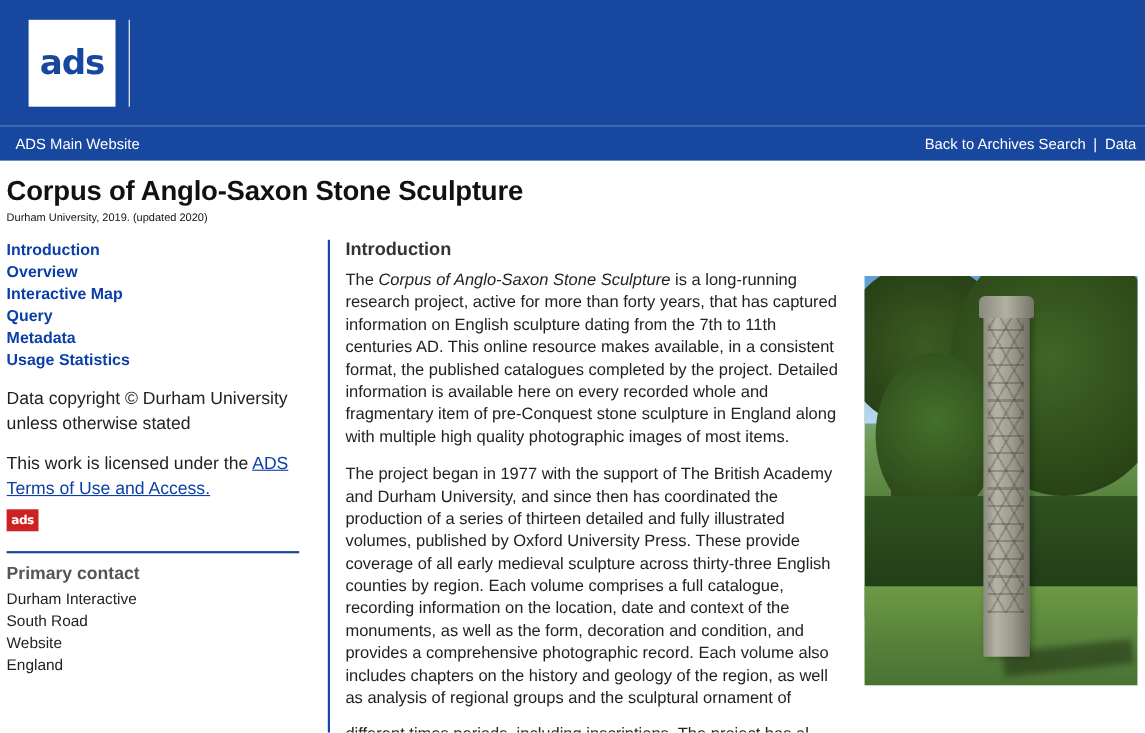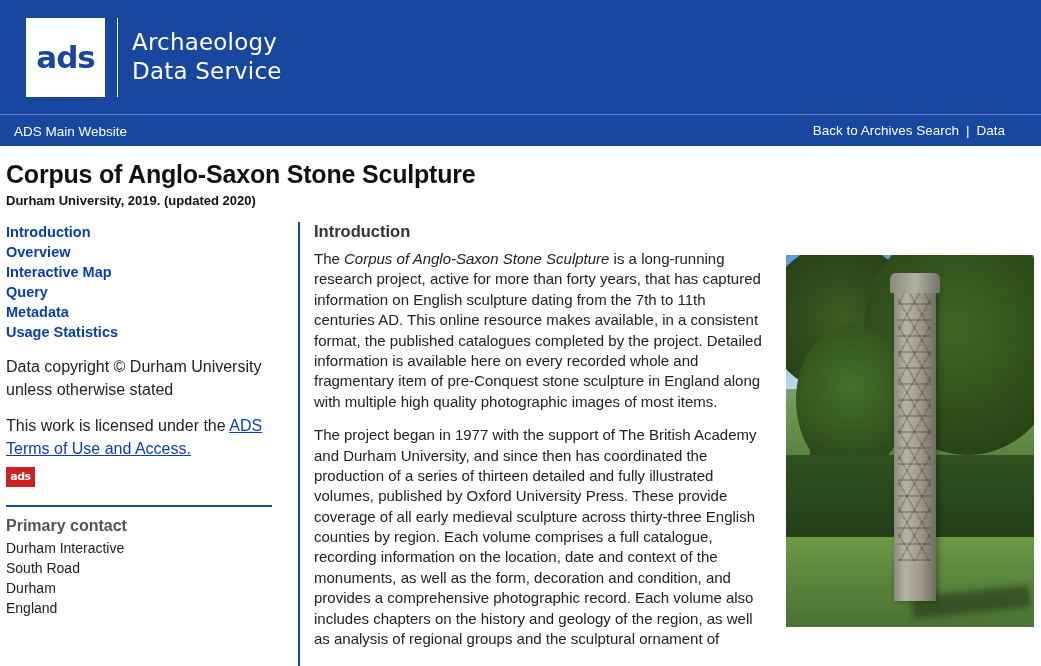--- a/index.html
+++ b/index.html
@@ -62,21 +62,21 @@
   }
 
   
   .nav-bar {
     background: #17479e;
     border-top: 1px solid #5b82c4;
     height: 32px;
     display: flex;
     align-items: center;
     justify-content: space-between;
-    padding: 0 36px 0 14px;
+    padding: 0 8px 0 14px;
     box-sizing: border-box;
   }
   .nav-left a, .nav-right a {
     color: #ffffff;
     font-size: 13.5px;
     text-decoration: none;
   }
   .nav-right {
     display: flex;
     align-items: center;
@@ -92,22 +92,22 @@
     padding: 14px 0 0 6px;
   }
   .page-title {
     font-size: 25px;
     font-weight: bold;
     color: #111;
     margin: 0;
     letter-spacing: -0.2px;
   }
   .page-subtitle {
-    font-size: 13px;
-    font-weight: bold;
+    font-size: 10px;
+    font-weight: normal;
     color: #111;
     margin: 4px 0 0 0;
   }
 
   
   .content {
     display: flex;
     margin-top: 14px;
     padding-left: 6px;
     box-sizing: border-box;
@@ -266,24 +266,20 @@
 </style>
 </head>
 <body>
 
 <div class="header-banner">
   <div class="logo-block">
     <div class="logo-mark">
       <span class="logo-mark-text">ads</span>
     </div>
     <div class="logo-divider"></div>
-    <div class="logo-words">
-      <div>Archaeology</div>
-      <div>Data Service</div>
-    </div>
   </div>
 </div>
 
 <div class="nav-bar">
   <div class="nav-left">
     <a href="#">ADS Main Website</a>
   </div>
   <div class="nav-right">
     <a href="#">Back to Archives Search</a>
     <span class="nav-sep">|</span>
@@ -314,21 +310,21 @@
 
     <div class="ads-small-logo">
       <span>ads</span>
     </div>
 
     <hr class="side-rule">
 
     <div class="contact-heading">Primary contact</div>
     <div class="contact-line">Durham Interactive</div>
     <div class="contact-line">South Road</div>
-    <div class="contact-line">Durham</div>
+    <div class="contact-line">Website</div>
     <div class="contact-line">England</div>
   </div>
 
   <div class="main-col">
     <div class="main-heading">Introduction</div>
     <p><span>The </span><em>Corpus of Anglo-Saxon Stone Sculpture</em><span> is a long-running research project, active for more than forty years, that has captured information on English sculpture dating from the 7th to 11th centuries AD. This online resource makes available, in a consistent format, the published catalogues completed by the project. Detailed information is available here on every recorded whole and fragmentary item of pre-Conquest stone sculpture in England along with multiple high quality photographic images of most items.</span></p>
     <p>The project began in 1977 with the support of The British Academy and Durham University, and since then has coordinated the production of a series of thirteen detailed and fully illustrated volumes, published by Oxford University Press. These provide coverage of all early medieval sculpture across thirty-three English counties by region. Each volume comprises a full catalogue, recording information on the location, date and context of the monuments, as well as the form, decoration and condition, and provides a comprehensive photographic record. Each volume also includes chapters on the history and geology of the region, as well as analysis of regional groups and the sculptural ornament of</p>
     <p>different times periods, including inscriptions. The project has al</p>
   </div>
 

